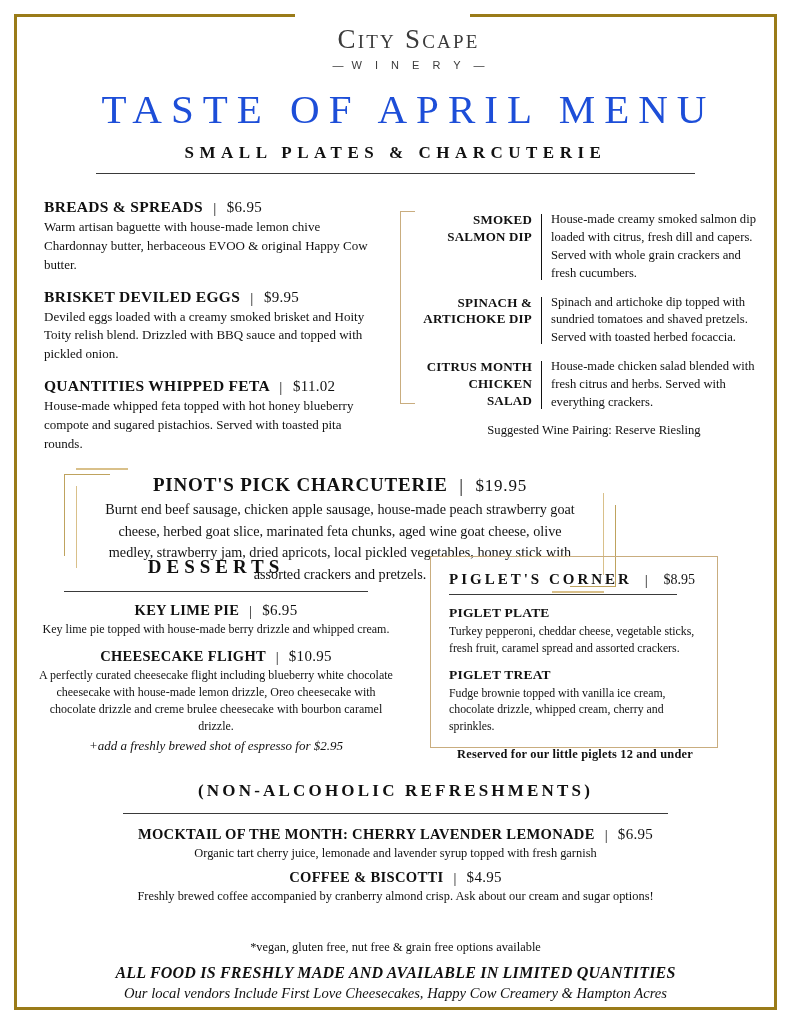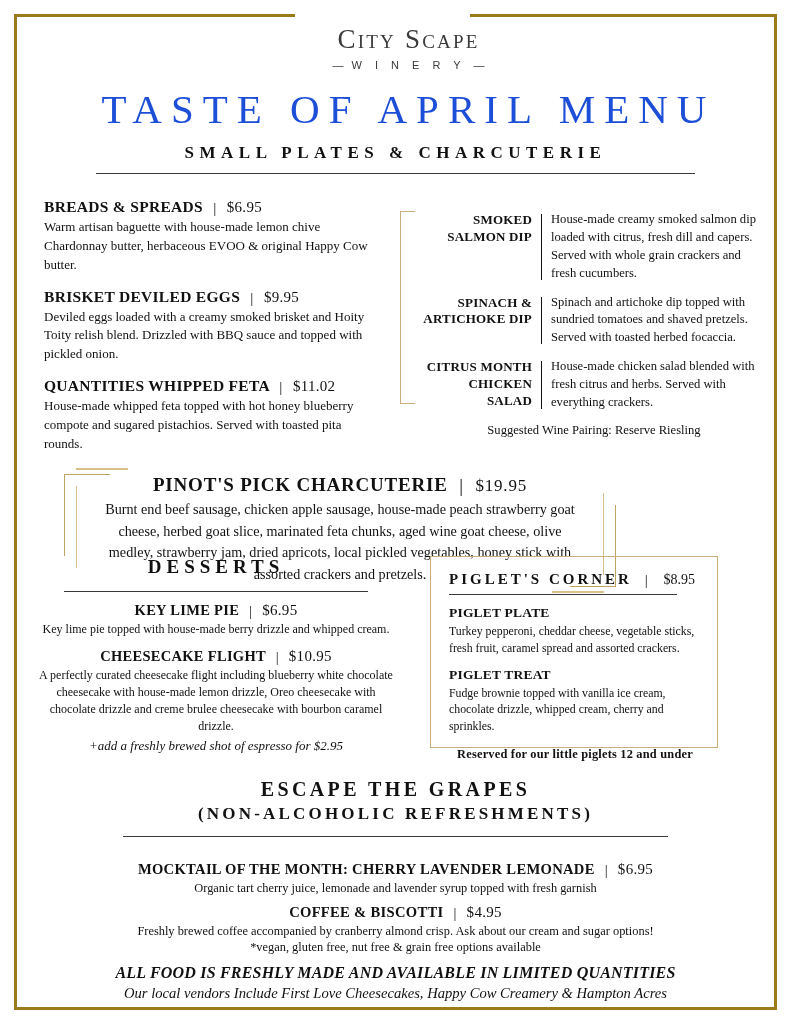--- a/index.html
+++ b/index.html
@@ -252,21 +252,21 @@
     letter-spacing: 3.4px;
   }
   .escape-t2 {
     font-family: "Liberation Serif", serif;
     font-weight: bold;
     font-size: 17px;
     letter-spacing: 3.2px;
     margin-top: 3px;
   }
   .escape-rule { height: 1px; background: #3a3a3a; margin: 12px 27px 0 27px; }
-  .drink { margin-top: 24px; }
+  .drink { margin-top: 12px; }
   .drink .item-head { font-size: 14.6px; }
   .drink .item-desc { font-size: 12.4px; }
   .drink2 { margin-top: 6px; }
 
   .footer { position: absolute; left: 60px; right: 60px; top: 940px; text-align: center; }
   .foot-star {
     font-family: "Liberation Serif", serif;
     font-size: 12.4px;
   }
   .foot-bold {
@@ -427,21 +427,20 @@
 
     <div class="piglet-item">
       <div class="name">PIGLET TREAT</div>
       <div class="desc">Fudge brownie topped with vanilla ice cream, chocolate drizzle, whipped cream, cherry and sprinkles.</div>
     </div>
 
     <div class="piglet-note">Reserved for our little piglets 12 and under</div>
   </div>
 
   <div class="escape">
-    <div class="escape-t1">ESCAPE THE GRAPES</div>
     <div class="escape-t2">(NON-ALCOHOLIC REFRESHMENTS)</div>
     <div class="escape-rule"></div>
 
     <div class="drink">
       <div class="item-head">
         <span>MOCKTAIL OF THE MONTH: CHERRY LAVENDER LEMONADE</span>
         <span class="pipe">|</span>
         <span class="price">$6.95</span>
       </div>
       <div class="item-desc">Organic tart cherry juice, lemonade and lavender syrup topped with fresh garnish</div>

